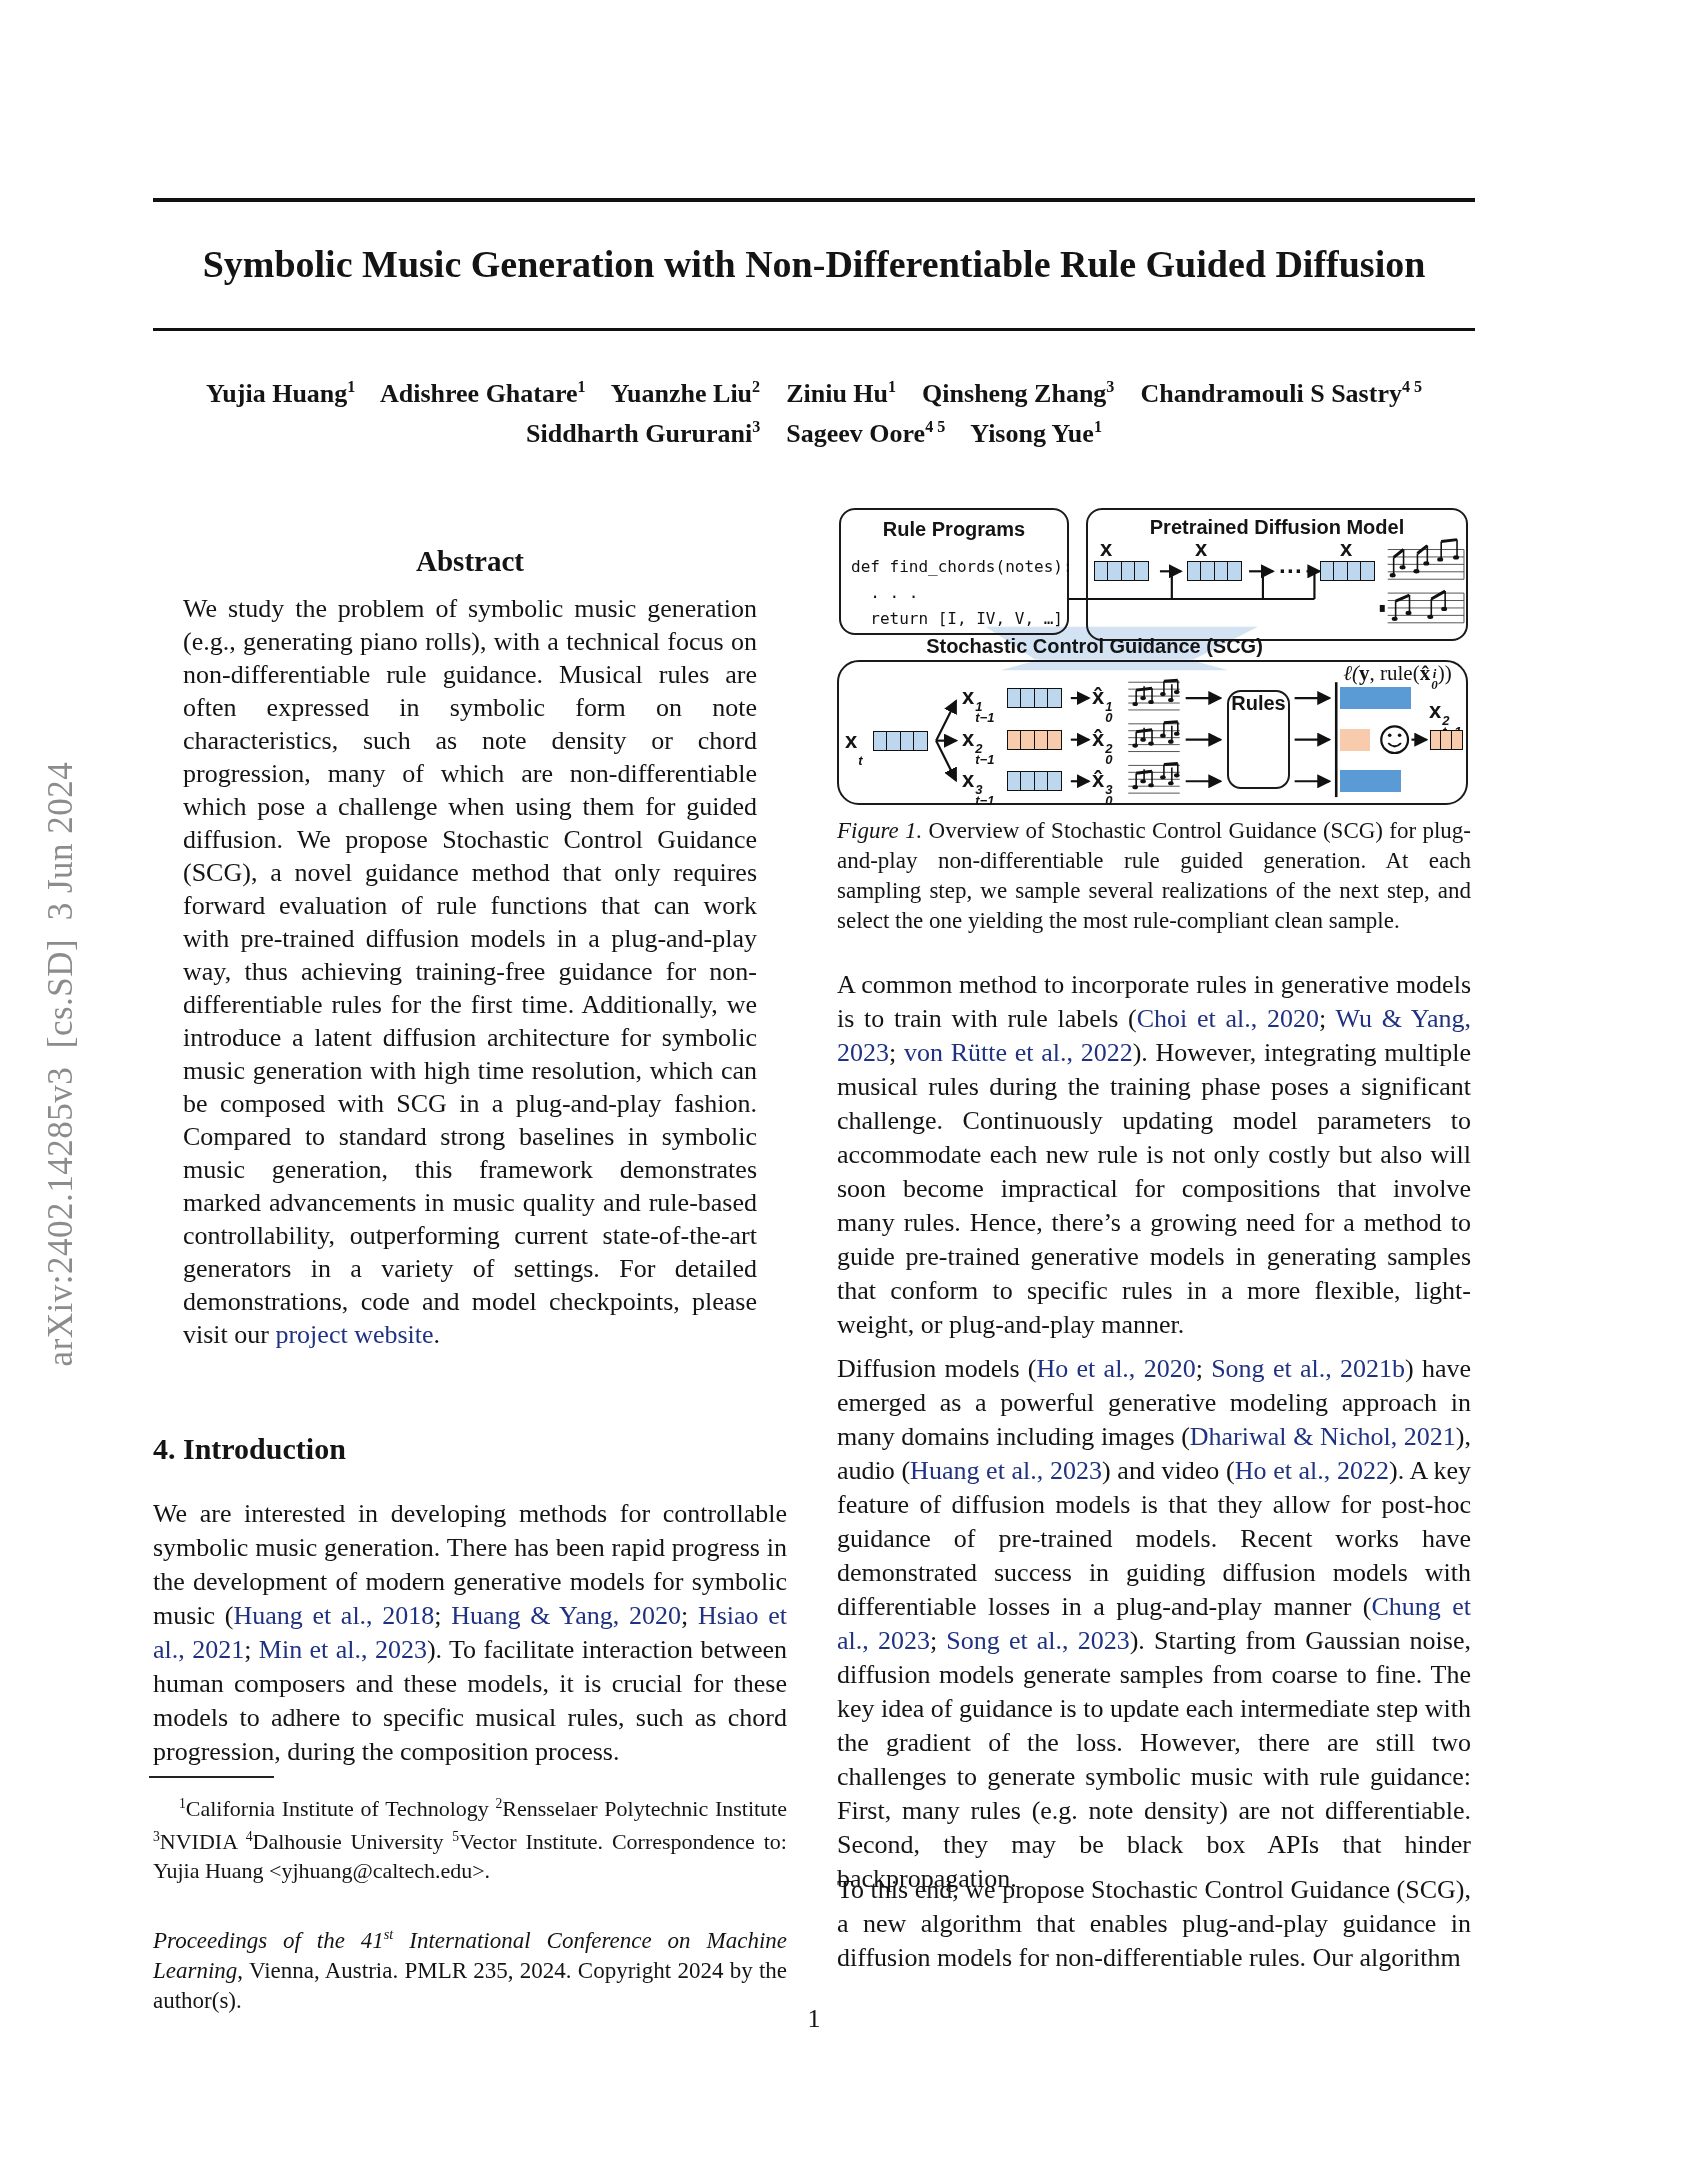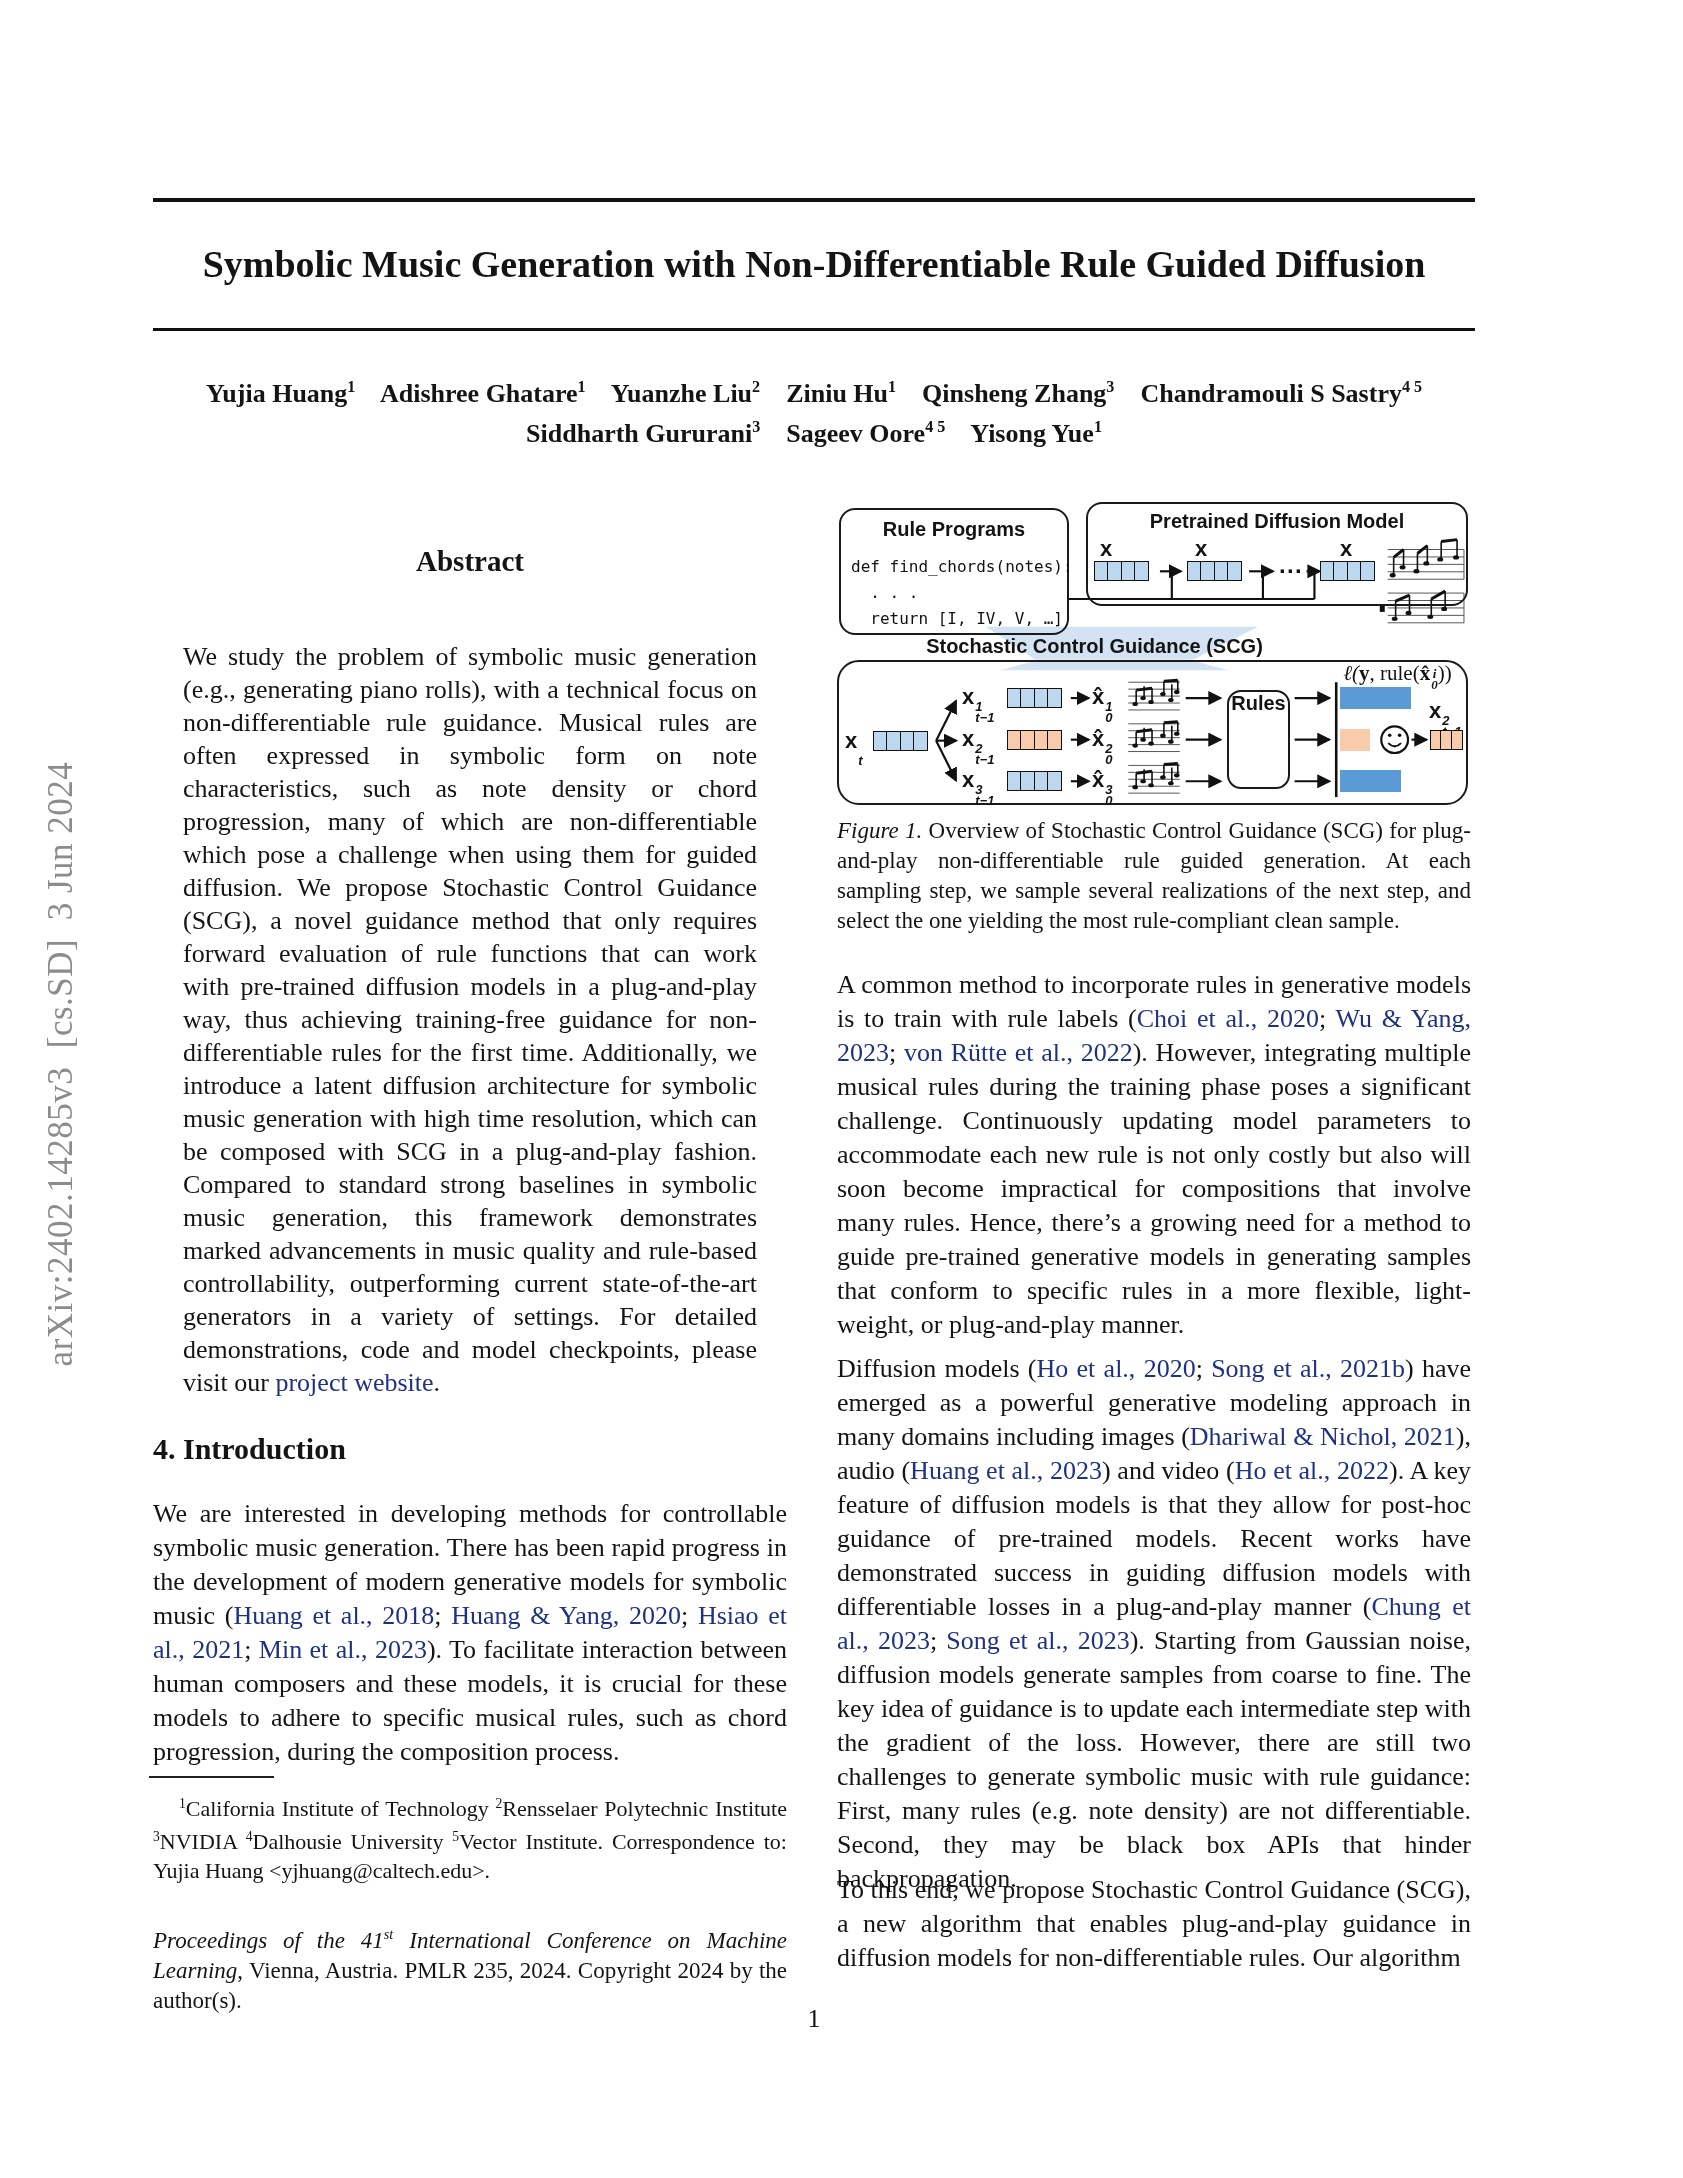--- a/index.html
+++ b/index.html
@@ -12,40 +12,40 @@
   .rule{position:absolute;left:153px;width:1322px;background:#111;}
   .rule-top{top:198px;height:4px;}
   .rule-bot{top:328px;height:3px;}
   .title{position:absolute;left:153px;top:242px;width:1322px;text-align:center;
       font-size:38px;font-weight:bold;margin:0;}
   .authors{position:absolute;left:153px;width:1322px;text-align:center;font-weight:bold;
       font-size:26px;white-space:pre-wrap;}
   .authors-1{top:378px;} .authors-2{top:418px;}
   
   .abstract-heading{left:153px;top:545px;width:634px;text-align:center;font-size:29px;font-weight:bold;}
-  .abstract-text{left:183px;top:592px;width:574px;font-size:26px;line-height:33px;text-align:justify;margin-top:48px;}
+  .abstract-text{left:183px;top:592px;width:574px;font-size:26px;line-height:33px;text-align:justify;}
   .intro-heading{left:153px;top:1432px;width:634px;font-size:30px;font-weight:bold;}
   .intro-text{left:153px;top:1497px;width:634px;font-size:26px;line-height:34px;text-align:justify;}
   .footnote-rule{left:149px;top:1776px;width:125px;height:2px;background:#222;}
   .footnote{left:153px;top:1790px;width:634px;font-size:22px;line-height:28px;text-align:justify;text-indent:26px;}
   .proceedings{left:153px;top:1919px;width:634px;font-size:23px;line-height:30px;text-align:justify;}
   .pagenum{left:153px;top:2004px;width:1322px;text-align:center;font-size:26px;}
   .caption{left:837px;top:816px;width:634px;font-size:23px;line-height:30px;text-align:justify;}
   .p1{left:837px;top:968px;} .p2{left:837px;top:1352px;} .p3{left:837px;top:1873px;}
   .bodypar{width:634px;font-size:26px;line-height:34px;text-align:justify;}
   .cite,.link{color:#1f3282;} 
   .it{font-style:italic;}
   .sup{vertical-align:super;font-size:0.62em;}
   .supit{vertical-align:super;font-size:0.62em;font-style:italic;}
   
   .figure{left:837px;top:500px;width:634px;height:307px;}
   .fig-sans{font-family:"Liberation Sans",sans-serif;}
   .fbox{position:absolute;border:2.5px solid #1a1a1a;border-radius:16px;background:transparent;box-sizing:border-box;}
   .boxA{left:2px;top:8px;width:230px;height:127px;}
-  .boxB{left:249px;top:2px;width:382px;height:104px;}
+  .boxB{left:249px;top:8px;width:382px;height:133px;}
   .scg-box{left:0px;top:160px;width:631px;height:145px;border-radius:22px;}
   .fbox-title{position:absolute;left:0;width:100%;text-align:center;font-weight:bold;font-size:20px;}
   .code{position:absolute;left:10px;top:44px;font-family:"DejaVu Sans Mono",monospace;
         font-size:16px;line-height:26px;white-space:pre;color:#111;}
   .tokens{position:absolute;display:flex;}
   .tokens span{width:15px;height:20px;border:1.8px solid #111;margin-left:-1.8px;background:#bdd7ee;box-sizing:border-box;}
   .tokens.orange span{background:#f8cbad;}
   .tokens.small span{width:12px;}
   .mvar{position:absolute;font-size:22px;white-space:nowrap;}
   .mvar b{font-weight:bold;font-style:normal;}

